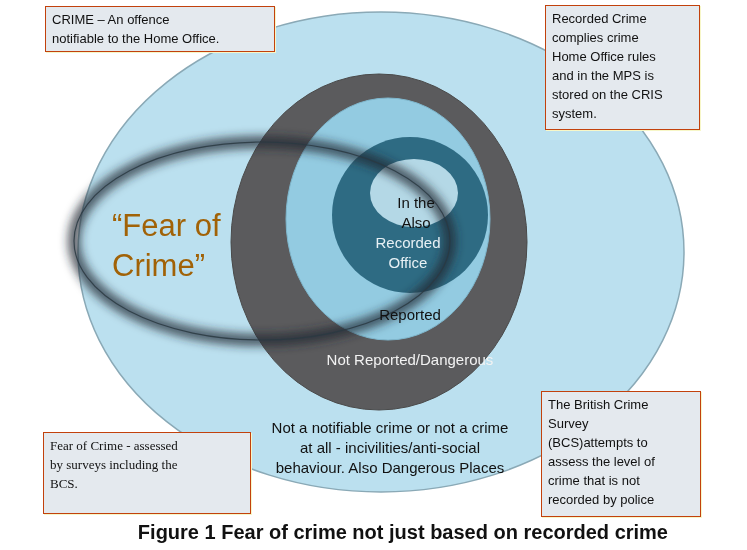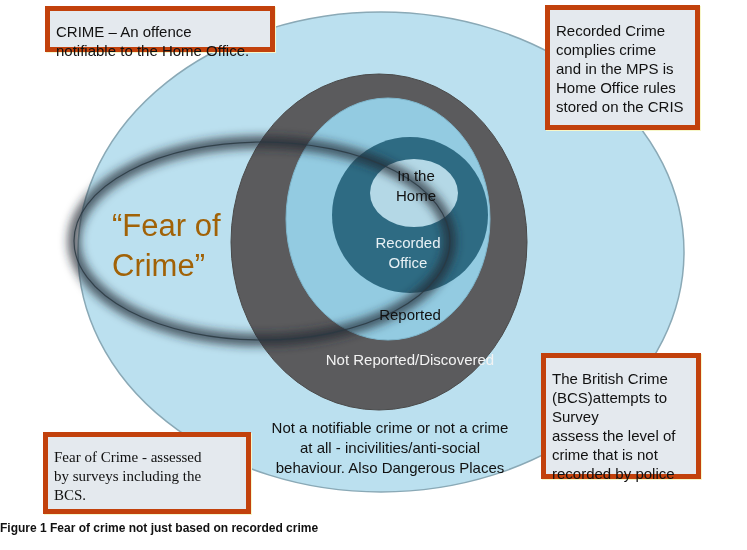--- a/index.html
+++ b/index.html
@@ -2,32 +2,32 @@
 <html><head>
 <meta charset="utf-8">
 <style>
   html, body { margin: 0; padding: 0; background: #ffffff; }
   body { width: 747px; height: 550px; position: relative; overflow: hidden;
          font-family: "Liberation Sans", sans-serif; }
   .diagram { position: absolute; left: 0; top: 0; width: 747px; height: 550px; }
   .note {
     position: absolute;
     background: #e4e9ee;
-    border: 5px solid #c2410c;
+    border: 1px solid #c2410c;
     box-shadow: 1px 1px 0 #f7f7c8;
     color: #111;
-    font-size: 15px;
+    font-size: 13px;
     line-height: 19px;
-    padding: 11px 6px;
+    padding: 3px 6px;
     box-sizing: border-box;
   }
   .lbl { position: absolute; text-align: center; white-space: nowrap; }
   .caption {
     position: absolute; left: 0; width: 668px; top: 521px;
-    text-align: left; font-weight: bold; font-size: 12px; color: #111;
+    text-align: right; font-weight: bold; font-size: 20px; color: #111;
   }
 </style>
 </head>
 <body>
 
 <svg class="diagram" viewBox="0 0 747 550" width="747" height="550">
   <defs>
     <filter id="blurShadow" x="-20%" y="-20%" width="140%" height="140%">
       <feGaussianBlur stdDeviation="5"></feGaussianBlur>
     </filter>
@@ -48,61 +48,62 @@
 
   <ellipse cx="262" cy="241" rx="188" ry="99" fill="none" stroke="#1f2a30" stroke-opacity="0.75" stroke-width="12" filter="url(#blurShadow)"></ellipse>
   <ellipse cx="262" cy="241" rx="188" ry="99" fill="none" stroke="#2a3a42" stroke-opacity="0.85" stroke-width="1.2"></ellipse>
 </svg>
 
 <div class="lbl" style="left:112px; top:206px; font-size:31px; line-height:40px; text-align:left; color:#a16207;">
   <div>“Fear of</div>
   <div>Crime”</div>
 </div>
 
-<div class="lbl" style="left:370px; top:166px; width:92px; font-size:15px; line-height:20px; color:#111;">
+<div class="lbl" style="left:370px; top:193px; width:92px; font-size:15px; line-height:20px; color:#111;">
   <div>In the</div>
-  <div>Home</div>
+  <div>Also</div>
 </div>
 
 <div class="lbl" style="left:358px; top:233px; width:100px; font-size:15px; line-height:20px; color:#e8f1f5;">
   <div>Recorded</div>
   <div>Office</div>
 </div>
 
 <div class="lbl" style="left:360px; top:305px; width:100px; font-size:15px; line-height:20px; color:#111;">Reported</div>
 
-<div class="lbl" style="left:300px; top:350px; width:220px; font-size:15px; line-height:20px; color:#f3f3f3;">Not Reported/Discovered</div>
+<div class="lbl" style="left:300px; top:350px; width:220px; font-size:15px; line-height:20px; color:#f3f3f3;">Not Reported/Dangerous</div>
 
 <div class="lbl" style="left:240px; top:418px; width:300px; font-size:15px; line-height:20px; color:#111;">
   <div>Not  a notifiable crime or not a crime</div>
   <div>at all - incivilities/anti-social</div>
   <div>behaviour. Also Dangerous Places</div>
 </div>
 
 <div class="note" style="left:45px; top:6px; width:230px; height:46px;">
   <div>CRIME – An offence</div>
   <div>notifiable to the Home Office.</div>
 </div>
 
 <div class="note" style="left:545px; top:5px; width:155px; height:125px;">
   <div>Recorded Crime</div>
   <div>complies crime</div>
+  <div>Home Office rules</div>
   <div>and in the MPS is</div>
-  <div>Home Office rules</div>
   <div>stored on the CRIS</div>
+  <div>system.</div>
 </div>
 
 <div class="note" style="left:43px; top:432px; width:208px; height:82px;font-family:Liberation Serif, serif;">
   <div>Fear of Crime - assessed</div>
   <div>by surveys including the</div>
   <div>BCS.</div>
 </div>
 
-<div class="note" style="left:541px; top:353px; width:160px; height:126px;">
+<div class="note" style="left:541px; top:391px; width:160px; height:126px;">
   <div>The British Crime</div>
+  <div>Survey</div>
   <div>(BCS)attempts to</div>
-  <div>Survey</div>
   <div>assess the level of</div>
   <div>crime that is not</div>
   <div>recorded by police</div>
 </div>
 
 <div class="caption">Figure 1 Fear of crime not just based on recorded crime</div>
 
 </body></html>

